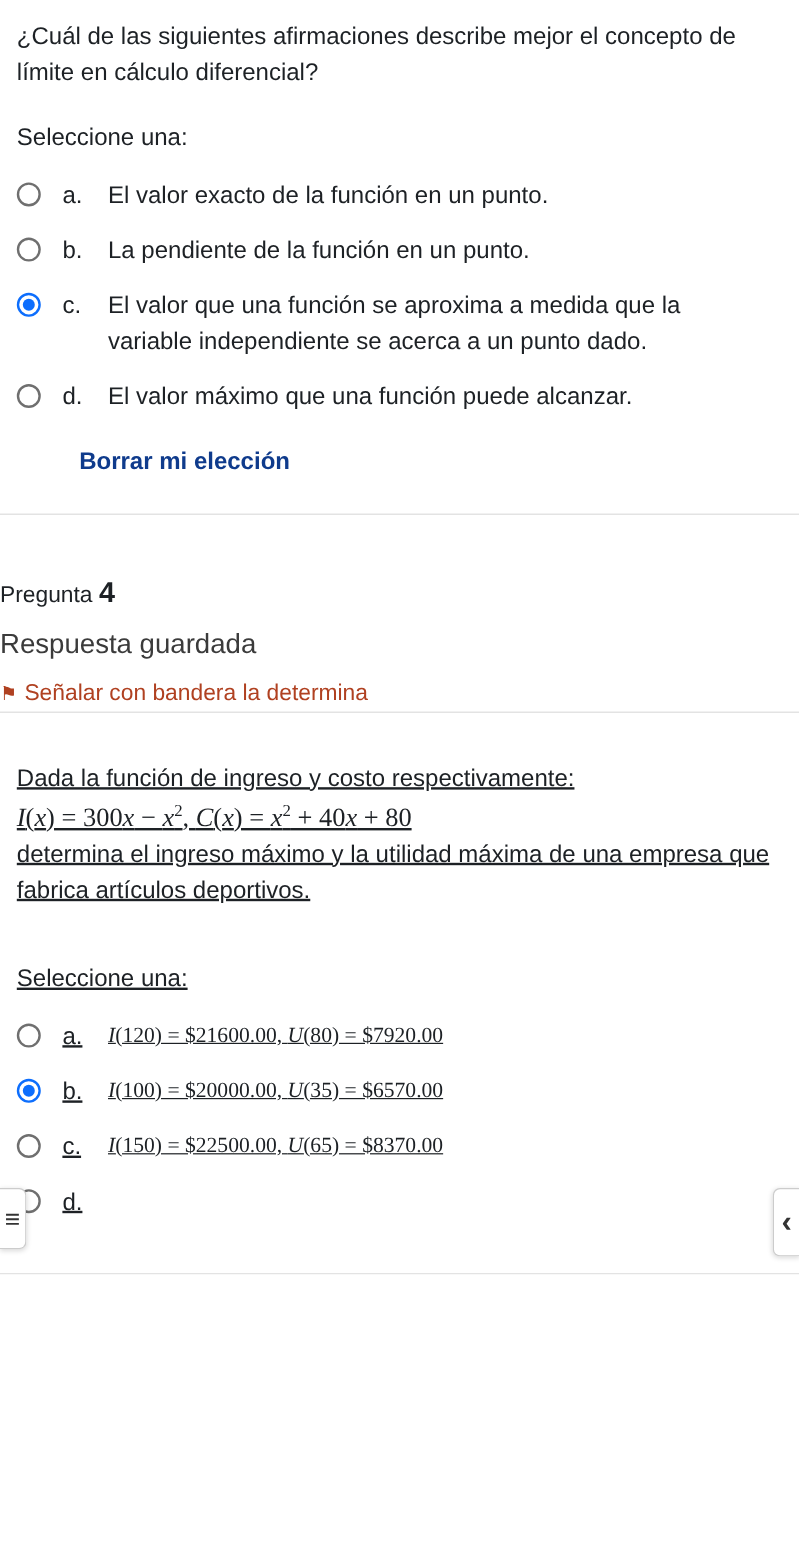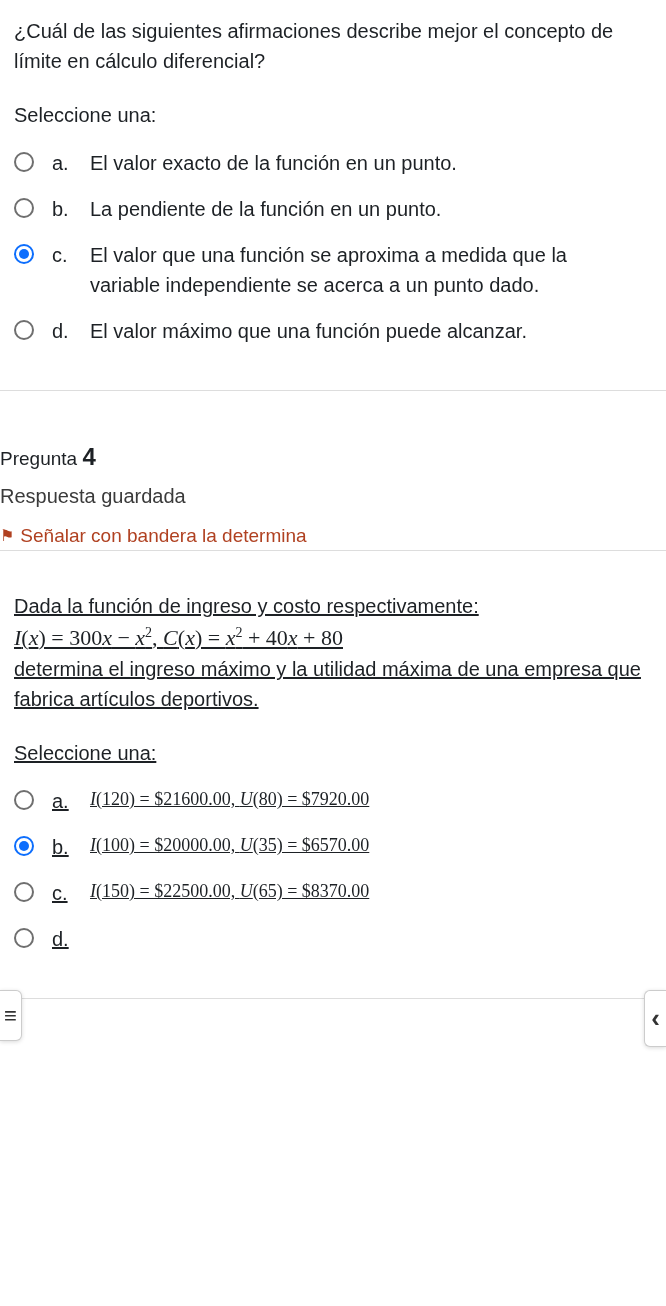--- a/index.html
+++ b/index.html
@@ -60,21 +60,21 @@
   .q-header {
     padding: 0 0 0 0;
     border-bottom: 1px solid #ddd;
   }
   .q-header .qnum {
     font-size: 19px;
     margin-bottom: 6px;
   }
   .q-header .qnum .num { font-size: 24px; font-weight: bold; }
   .q-header .status {
-    font-size: 20px;
+    font-size: 23px;
     color: #3b3b3b;
     margin-bottom: 8px;
   }
   .flag-link {
     color: #b04121;
     font-size: 19px;
     display: inline-flex;
     align-items: center;
     gap: 6px;
     cursor: pointer;
@@ -145,20 +145,21 @@
       <div class="option-letter">c.</div>
       <div class="option-text">El valor que una función se aproxima a medida que la variable independiente se acerca a un punto dado.</div>
     </div>
     <div class="option-row">
       <div class="radio"></div>
       <div class="option-letter">d.</div>
       <div class="option-text">El valor máximo que una función puede alcanzar.</div>
     </div>
   </div>
 
+  <div class="clear-choice">Borrar mi elección</div>
 </div>
 
 <div class="gap"></div>
 
 <div class="q-header">
   <div class="qnum">
     <span>Pregunta</span>
     <span class="num">4</span>
   </div>
   <div class="status">Respuesta guardada</div>
@@ -166,21 +167,21 @@
     <span class="flag-icon">⚑</span>
     <span>Señalar con bandera la determina</span>
   </div>
 </div>
 
 <div class="question-block q2">
   <div>Dada la función de ingreso y costo respectivamente:</div>
   <div class="math">
     <span style="font-style:italic">I</span>(<span style="font-style:italic">x</span>) = 300<span style="font-style:italic">x</span> − <span style="font-style:italic">x</span><span class="sup">2</span>, <span style="font-style:italic">C</span>(<span style="font-style:italic">x</span>) = <span style="font-style:italic">x</span><span class="sup">2</span> + 40<span style="font-style:italic">x</span> + 80
   </div>
-  <div style="margin-bottom:24px">determina el ingreso máximo y la utilidad máxima de una empresa que fabrica artículos deportivos.</div>
+  <div style="margin-bottom:44px">determina el ingreso máximo y la utilidad máxima de una empresa que fabrica artículos deportivos.</div>
 
   <div class="select-label">Seleccione una:</div>
 
   <div class="options">
     <div class="option-row">
       <div class="radio"></div>
       <div class="option-letter">a.</div>
       <div class="option-text option-math"><span style="font-style:italic">I</span>(120) = $21600.00, <span style="font-style:italic">U</span>(80) = $7920.00</div>
     </div>
     <div class="option-row">

